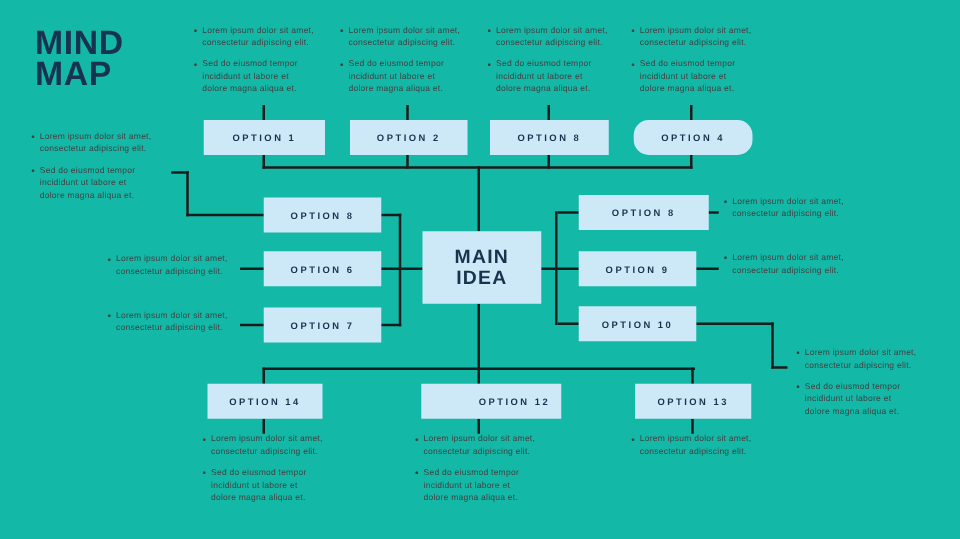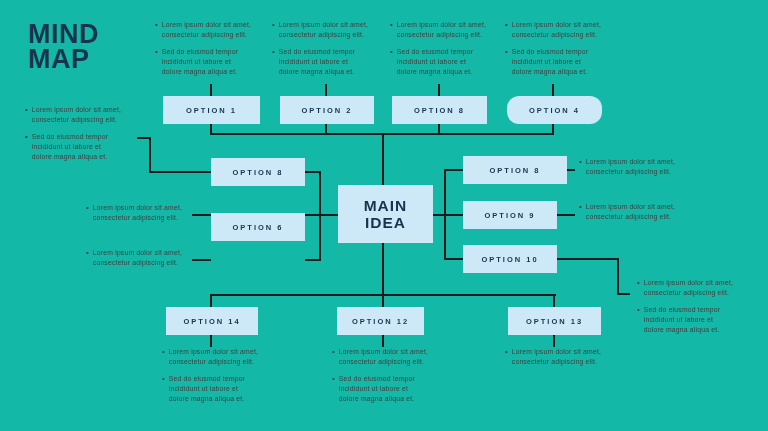--- a/index.html
+++ b/index.html
@@ -15,27 +15,27 @@
   .node{
     position:absolute;height:28px;background:#cde9f8;color:#17334d;
     display:flex;align-items:center;justify-content:center;
     font-size:7.5px;font-weight:700;letter-spacing:2px;white-space:nowrap;
   }
   .n1{left:163px;top:96px;width:97px;}
   .n2{left:280px;top:96px;width:94px;}
   .n3{left:392px;top:96px;width:95px;}
   .n4{left:507px;top:96px;width:95px;border-radius:12px;}
   .n5{left:211px;top:158px;width:94px;}
-  .n6{left:211px;top:201px;width:94px;margin-top:12px;}
+  .n6{left:211px;top:201px;width:94px;}
   .n7{left:211px;top:246px;width:94px;}
   .n8{left:463px;top:156px;width:104px;}
   .n9{left:463px;top:201px;width:94px;}
   .n10{left:463px;top:245px;width:94px;}
   .n11{left:166px;top:307px;width:92px;}
-  .n12{left:337px;top:307px;width:87px;}
+  .n12{left:337px;top:307px;width:75px;padding-left:37px;}
   .n13{left:508px;top:307px;width:93px;}
   .main-node{
     position:absolute;left:338px;top:185px;width:95px;height:58px;background:#cde9f8;
     color:#17334d;display:flex;flex-direction:column;align-items:center;justify-content:center;
     font-size:15.5px;font-weight:800;letter-spacing:1px;line-height:17px;
   }
   
   .line{position:absolute;background:#1c1c1c;}
   .lt1{left:210px;top:84px;width:2px;height:12px;}
   .lt2{left:325px;top:84px;width:2px;height:12px;}
@@ -137,20 +137,21 @@
   <div class="line lt11"></div>
   <div class="line lt12"></div>
   <div class="line lt13"></div>
 
   <div class="node n1">OPTION 1</div>
   <div class="node n2">OPTION 2</div>
   <div class="node n3">OPTION 8</div>
   <div class="node n4">OPTION 4</div>
   <div class="node n5">OPTION 8</div>
   <div class="node n6">OPTION 6</div>
+  <div class="node n7">OPTION 7</div>
   <div class="node n8">OPTION 8</div>
   <div class="node n9">OPTION 9</div>
   <div class="node n10">OPTION 10</div>
   <div class="node n11">OPTION 14</div>
   <div class="node n12">OPTION 12</div>
   <div class="node n13">OPTION 13</div>
 
   <div class="main-node">
     <span>MAIN</span>
     <span>IDEA</span>

